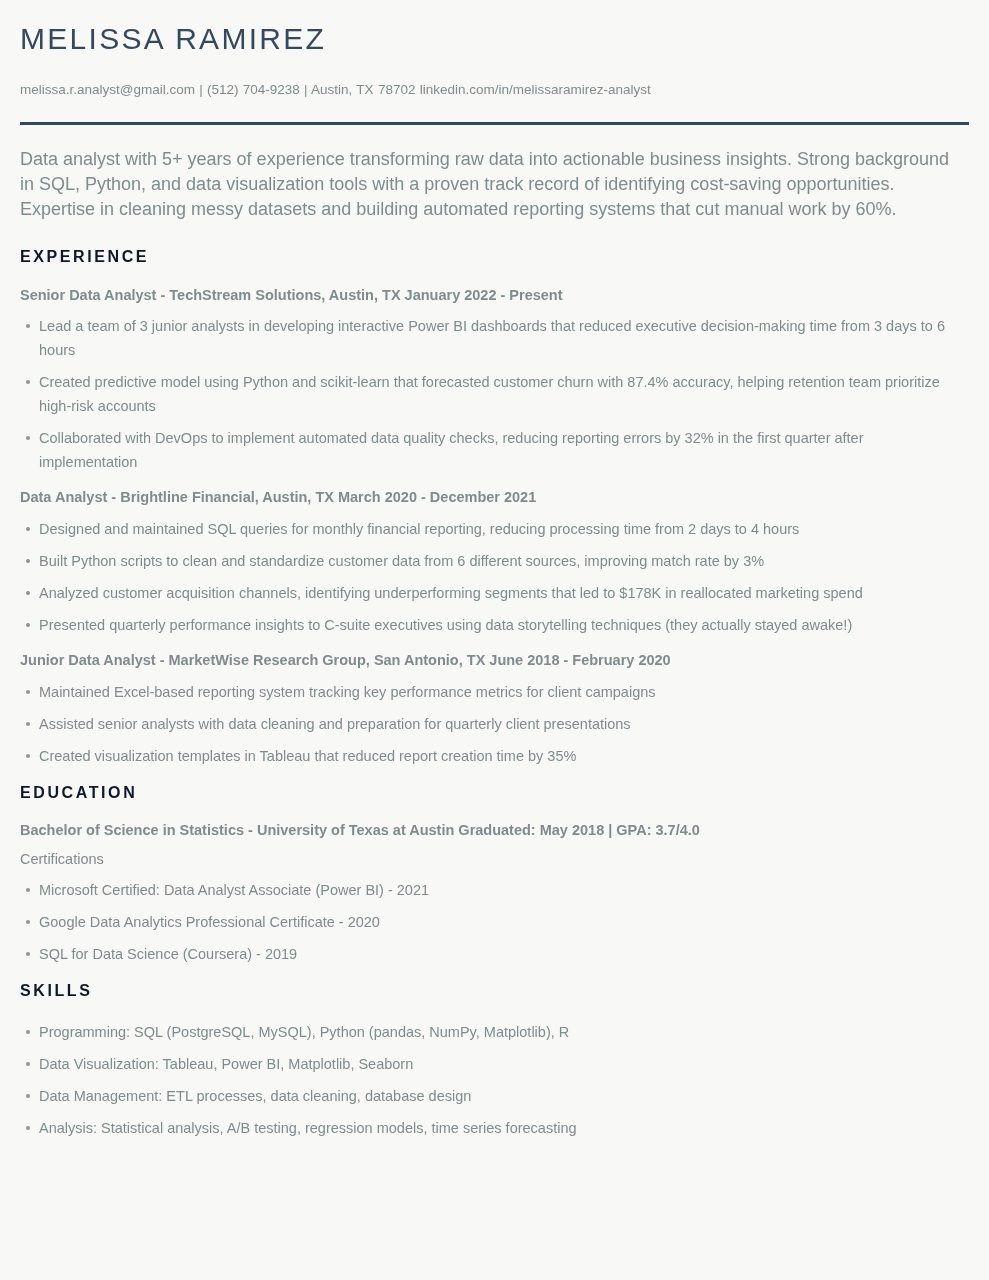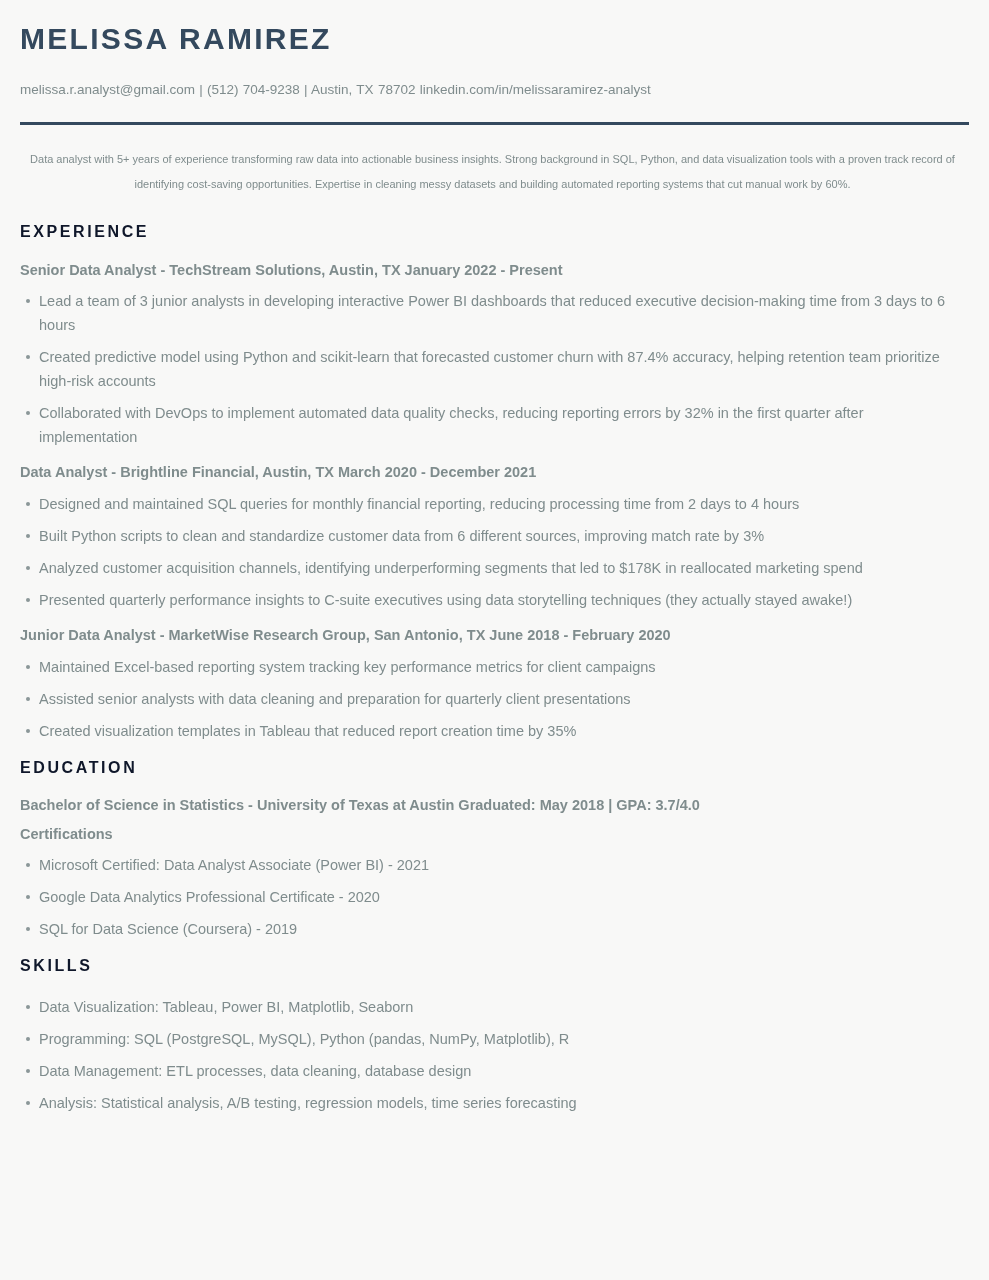--- a/index.html
+++ b/index.html
@@ -17,21 +17,21 @@
     -webkit-font-smoothing: antialiased;
   }
   .page {
     width: 989px;
     padding: 22px 20px 20px 20px;
   }
 
   
   .name {
     font-size: 30px;
-    font-weight: bold;
+    font-weight: normal;
     letter-spacing: 2.3px;
     color: #34495e;
     margin: 0 0 26px 0;
     line-height: 1.1;
     text-transform: uppercase;
   }
   .contact {
     font-size: 13.5px;
     color: #7f8c8d;
     line-height: 1.4;
@@ -40,26 +40,25 @@
   }
   .rule {
     height: 3px;
     background: #34495e;
     width: 949px;
     margin: 0 0 22px 0;
   }
 
   
   .summary {
-    font-size: 11px;
+    font-size: 18px;
     line-height: 25px;
     color: #7f8c8d;
     margin: 0 0 26px 0;
     max-width: 945px;
-    text-align: center;
   }
 
   
   .section { margin: 0 0 4px 0; }
   .section-title {
     font-size: 16px;
     font-weight: bold;
     letter-spacing: 2.6px;
     color: #0f172a;
     text-transform: uppercase;
@@ -67,21 +66,21 @@
   }
   .entry-head {
     font-size: 14.5px;
     font-weight: bold;
     color: #7f8c8d;
     margin: 0 0 9px 0;
     line-height: 1.35;
   }
   .sub-head {
     font-size: 14.5px;
-    font-weight: bold;
+    font-weight: normal;
     color: #7f8c8d;
     margin: 10px 0 9px 0;
     line-height: 1.35;
   }
 
   
   ul.bullets {
     list-style: none;
     margin: 0 0 14px 0;
     padding: 0;
@@ -166,20 +165,20 @@
     <ul class="bullets tight">
       <li>Microsoft Certified: Data Analyst Associate (Power BI) - 2021</li>
       <li>Google Data Analytics Professional Certificate - 2020</li>
       <li>SQL for Data Science (Coursera) - 2019</li>
     </ul>
   </section>
 
   <section class="section">
     <h2 class="section-title">SKILLS</h2>
     <ul class="bullets tight">
+      <li>Programming: SQL (PostgreSQL, MySQL), Python (pandas, NumPy, Matplotlib), R</li>
       <li>Data Visualization: Tableau, Power BI, Matplotlib, Seaborn</li>
-      <li>Programming: SQL (PostgreSQL, MySQL), Python (pandas, NumPy, Matplotlib), R</li>
       <li>Data Management: ETL processes, data cleaning, database design</li>
       <li>Analysis: Statistical analysis, A/B testing, regression models, time series forecasting</li>
     </ul>
   </section>
 
 </div>
 
 </body></html>

